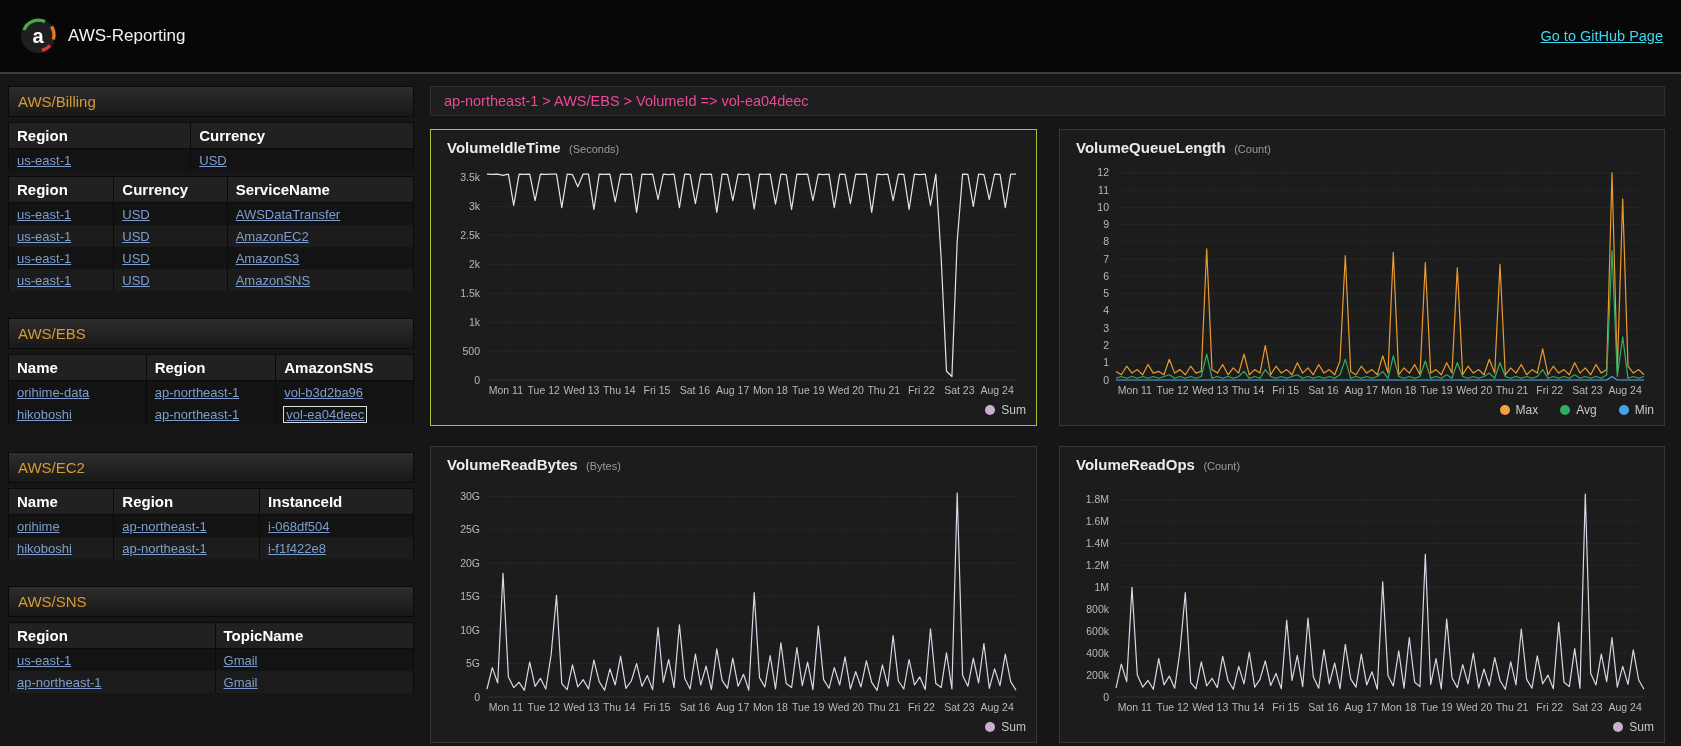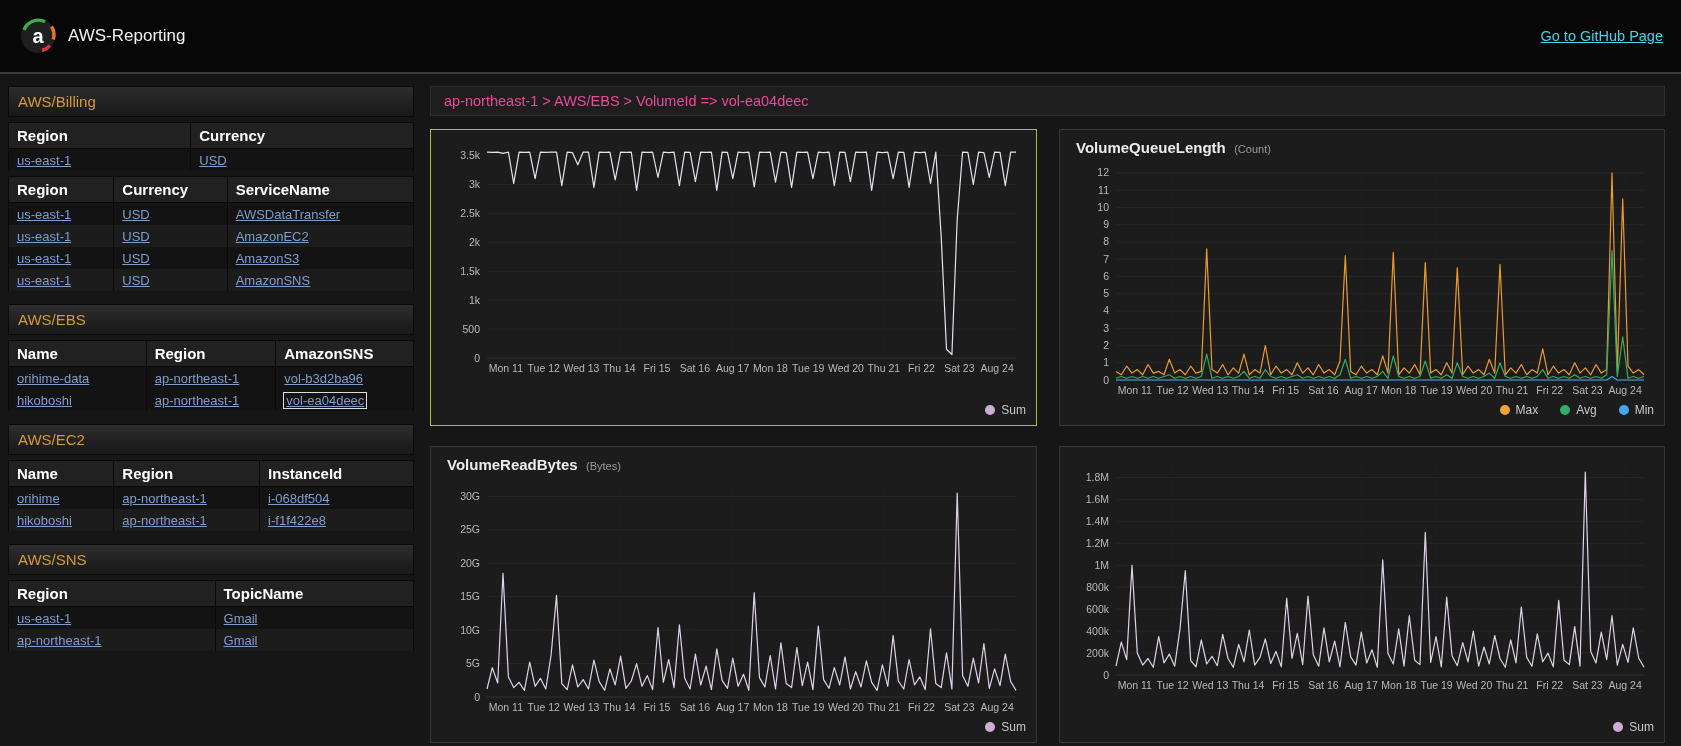--- a/index.html
+++ b/index.html
@@ -21,21 +21,21 @@
   .github-link { margin-left:auto; color:#41d6f0; font-size:14.5px; }
 
   
   .content { display:flex; padding:12px 8px 0 8px; }
   .sidebar { width:406px; flex:none; }
   .main { flex:1; margin-left:16px; margin-right:8px; min-width:0; }
 
   
   .sec-header {
     background:linear-gradient(#2d2d2d,#181818);
-    color:#d69a36; font-size:15px; padding:6px 9px; margin-top:13px;
+    color:#d69a36; font-size:15px; padding:6px 9px; margin-top:27px;
     border:1px solid #0a0a0a;
   }
   .sec-header.first { margin-top:0; }
   table { width:100%; border-collapse:collapse; margin-top:5px; font-size:13px; }
   th {
     text-align:left; color:#ffffff; font-weight:bold; background:#212121;
     padding:4px 8px; font-size:15px; border:1px solid #0a0a0a;
   }
   td { padding:3.5px 8px; border-left:1px solid #0a0a0a; border-right:1px solid #0a0a0a; }
   tr.odd  td { background:#131313; }
@@ -216,20 +216,24 @@
     </tbody>
       </table>
   </aside>
 
   <div class="main">
     <div class="breadcrumb">ap-northeast-1 &gt; AWS/EBS &gt; VolumeId =&gt; vol-ea04deec</div>
 
     <div class="grid">
 
       <div class="panel selected">
+        <div class="panel-title">
+          <span class="pt">VolumeIdleTime</span>
+          <span class="pu">(Seconds)</span>
+        </div>
         <div class="chart">
             <svg width="585" height="240">
               <line x1="64.89285714285714" y1="8" x2="64.89285714285714" y2="222" stroke="#1f1f1f" stroke-width="1"></line>
               <line x1="102.67857142857143" y1="8" x2="102.67857142857143" y2="222" stroke="#1f1f1f" stroke-width="1"></line>
               <line x1="140.46428571428572" y1="8" x2="140.46428571428572" y2="222" stroke="#1f1f1f" stroke-width="1"></line>
               <line x1="178.25" y1="8" x2="178.25" y2="222" stroke="#1f1f1f" stroke-width="1"></line>
               <line x1="216.03571428571428" y1="8" x2="216.03571428571428" y2="222" stroke="#1f1f1f" stroke-width="1"></line>
               <line x1="253.82142857142858" y1="8" x2="253.82142857142858" y2="222" stroke="#1f1f1f" stroke-width="1"></line>
               <line x1="291.6071428571429" y1="8" x2="291.6071428571429" y2="222" stroke="#1f1f1f" stroke-width="1"></line>
               <line x1="329.39285714285717" y1="8" x2="329.39285714285717" y2="222" stroke="#1f1f1f" stroke-width="1"></line>
@@ -401,20 +405,24 @@
               <text x="556.1071428571429" y="236" text-anchor="middle" fill="#b9b9b9" font-size="10.5" font-family="Liberation Sans, sans-serif">Aug 24</text>
               <polyline points="46.0,214.0 51.3,192.6 56.7,208.0 62.0,98.3 67.4,201.9 72.7,212.6 78.1,207.3 83.4,215.3 88.7,187.2 94.1,211.3 99.4,203.3 104.8,214.0 110.1,179.9 115.5,120.4 120.8,208.6 126.2,214.6 131.5,189.9 136.8,212.0 142.2,204.6 147.5,214.0 152.9,185.2 158.2,206.6 163.6,215.3 168.9,193.9 174.2,210.0 179.6,181.2 184.9,213.3 190.3,206.0 195.6,188.6 201.0,211.3 206.3,200.6 211.6,214.6 217.0,152.5 222.3,207.3 227.7,184.5 233.0,212.6 238.4,149.8 243.7,203.3 249.1,214.0 254.4,179.2 259.7,210.0 265.1,191.2 270.4,214.6 275.8,173.8 281.1,205.3 286.5,213.3 291.8,183.2 297.1,211.3 302.5,199.3 307.8,215.3 313.2,117.7 318.5,202.6 323.9,212.0 329.2,180.5 334.5,214.0 339.9,167.8 345.2,208.6 350.6,212.6 355.9,172.5 361.3,210.6 366.6,187.2 371.9,214.6 377.3,151.1 382.6,204.6 388.0,213.3 393.3,192.6 398.7,210.0 404.0,181.9 409.4,214.0 414.7,196.6 420.0,212.0 425.4,185.9 430.7,207.3 436.1,215.3 441.4,189.9 446.8,211.3 452.1,160.5 457.4,206.0 462.8,214.0 468.1,184.5 473.5,210.0 478.8,201.9 484.2,214.6 489.5,153.8 494.8,208.6 500.2,212.6 505.5,177.9 510.9,214.0 516.2,18.0 521.6,200.6 526.9,211.3 532.3,183.2 537.6,208.0 542.9,168.5 548.3,213.3 553.6,193.9 559.0,210.6 564.3,179.2 569.7,206.6 575.0,215.3" fill="none" stroke="#ded4e6" stroke-width="1.2" stroke-linejoin="round"></polyline>
             </svg>
           </div>
         <div class="legend">
             <span class="legend-item"><span class="dot" style="background: rgb(203, 174, 210);"></span>Sum</span>
           </div>
       </div>
 
       <div class="panel">
+        <div class="panel-title">
+          <span class="pt">VolumeReadOps</span>
+          <span class="pu">(Count)</span>
+        </div>
         <div class="chart">
             <svg width="584" height="240">
               <line x1="64.85714285714286" y1="8" x2="64.85714285714286" y2="222" stroke="#1f1f1f" stroke-width="1"></line>
               <line x1="102.57142857142857" y1="8" x2="102.57142857142857" y2="222" stroke="#1f1f1f" stroke-width="1"></line>
               <line x1="140.28571428571428" y1="8" x2="140.28571428571428" y2="222" stroke="#1f1f1f" stroke-width="1"></line>
               <line x1="178" y1="8" x2="178" y2="222" stroke="#1f1f1f" stroke-width="1"></line>
               <line x1="215.71428571428572" y1="8" x2="215.71428571428572" y2="222" stroke="#1f1f1f" stroke-width="1"></line>
               <line x1="253.42857142857142" y1="8" x2="253.42857142857142" y2="222" stroke="#1f1f1f" stroke-width="1"></line>
               <line x1="291.1428571428571" y1="8" x2="291.1428571428571" y2="222" stroke="#1f1f1f" stroke-width="1"></line>
               <line x1="328.85714285714283" y1="8" x2="328.85714285714283" y2="222" stroke="#1f1f1f" stroke-width="1"></line>

